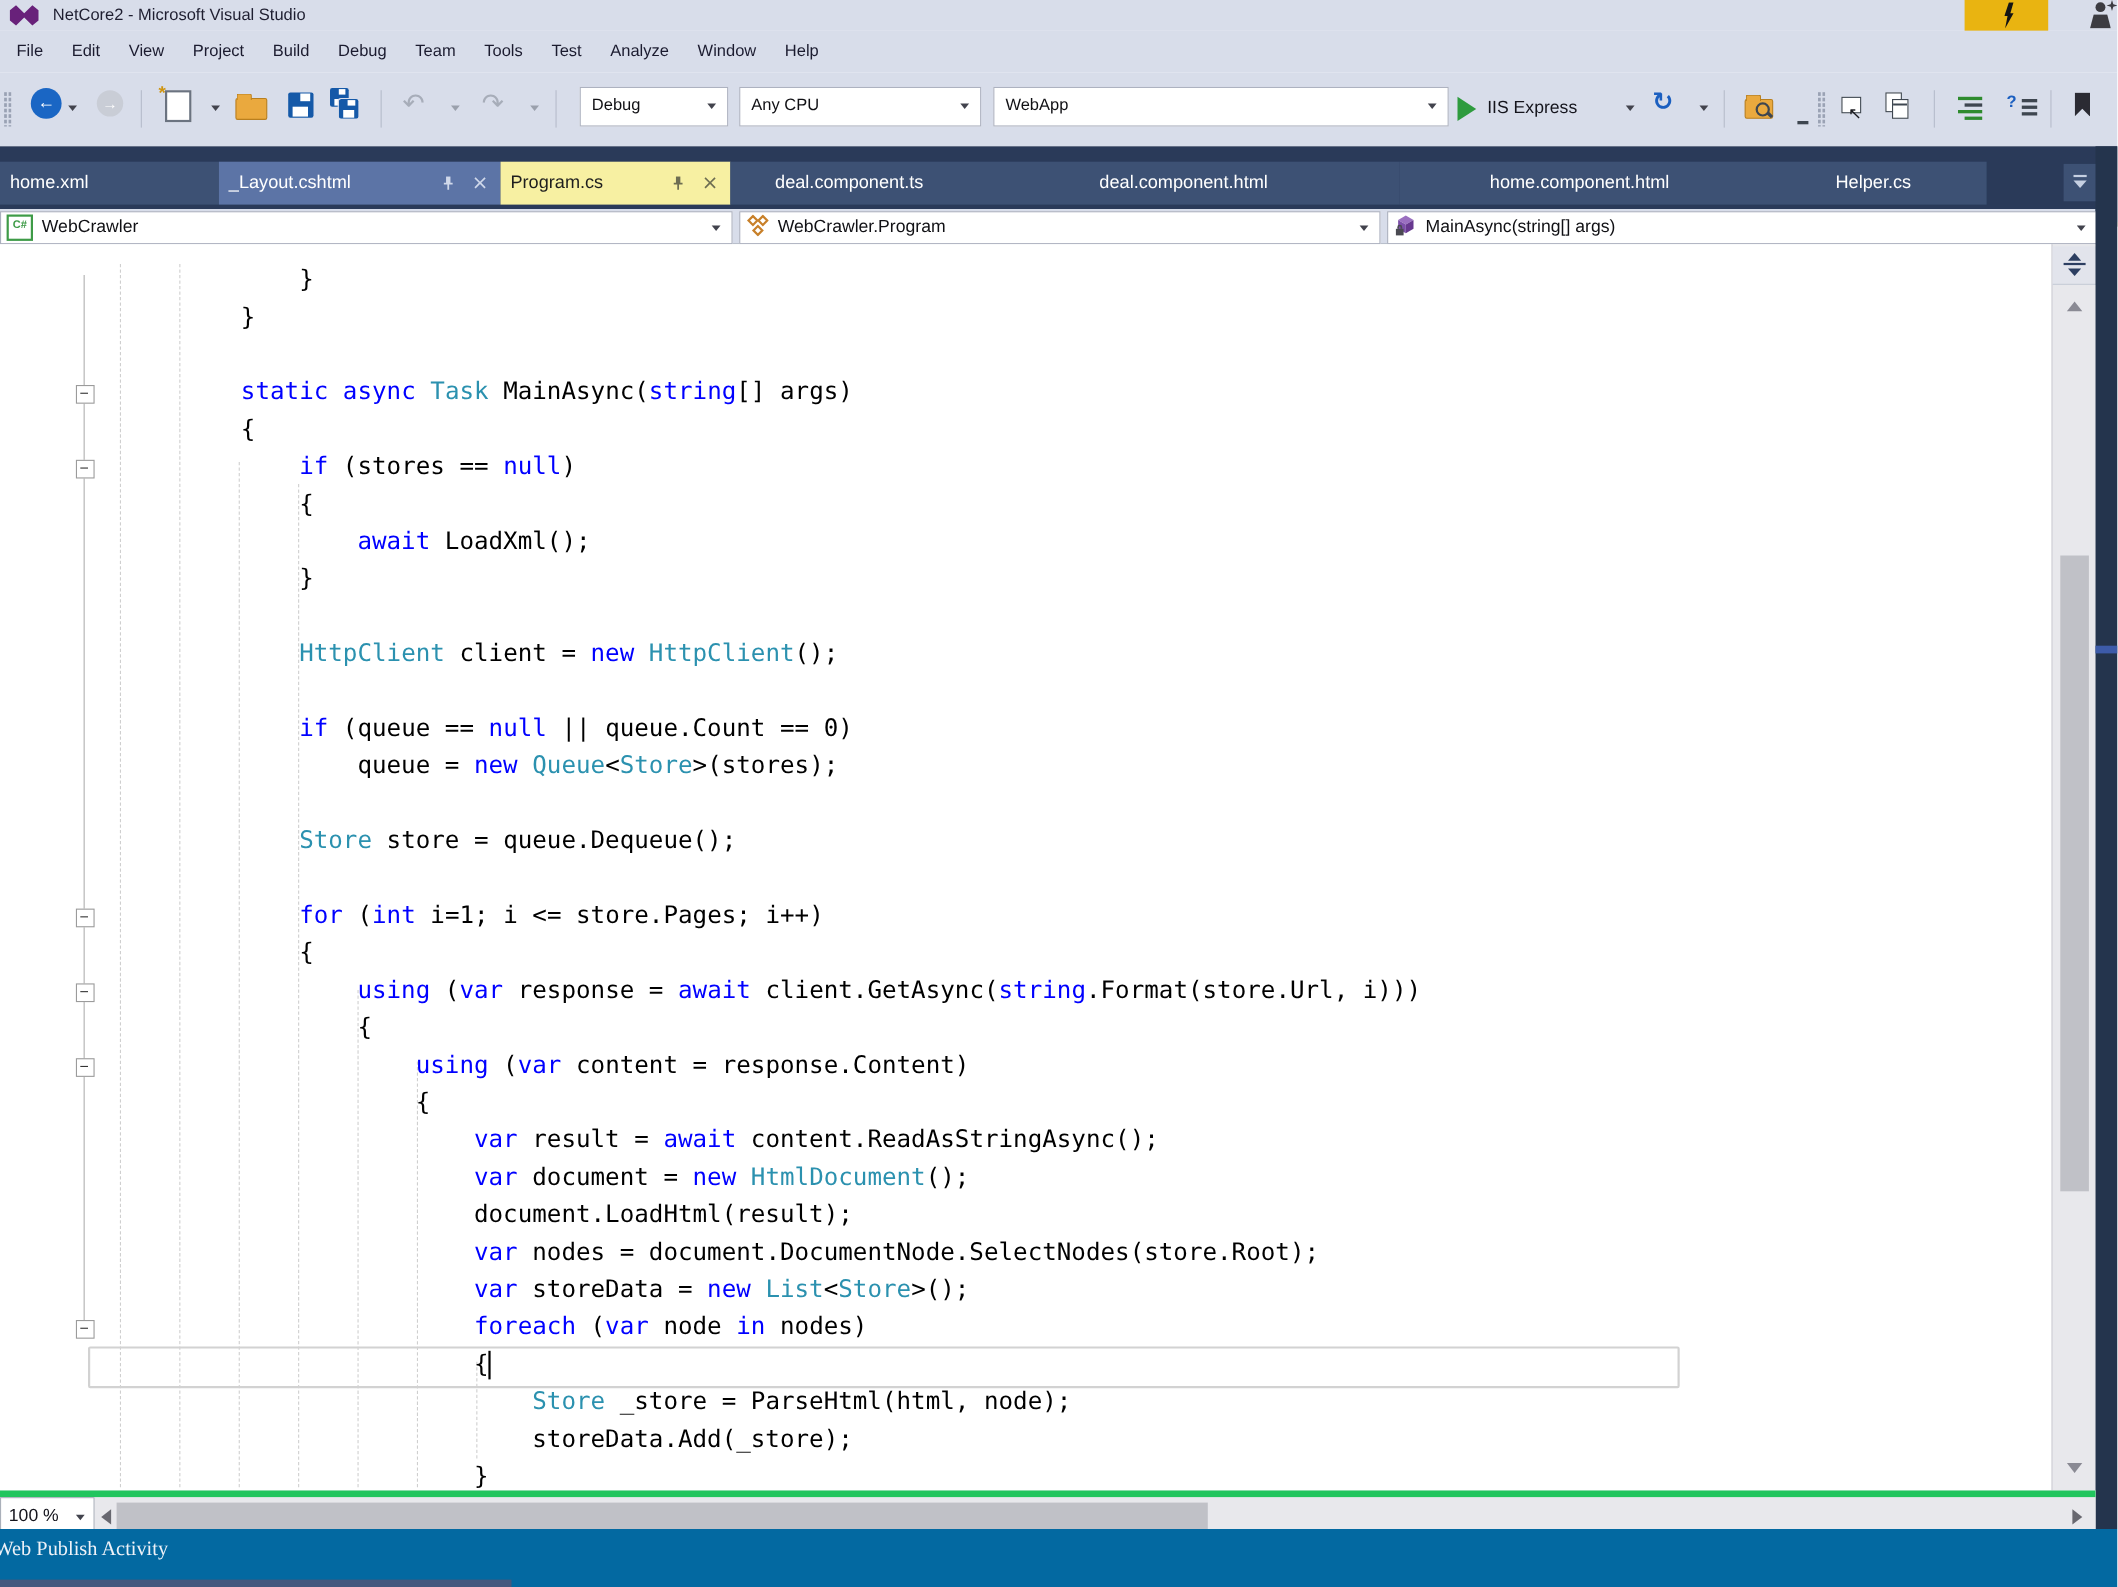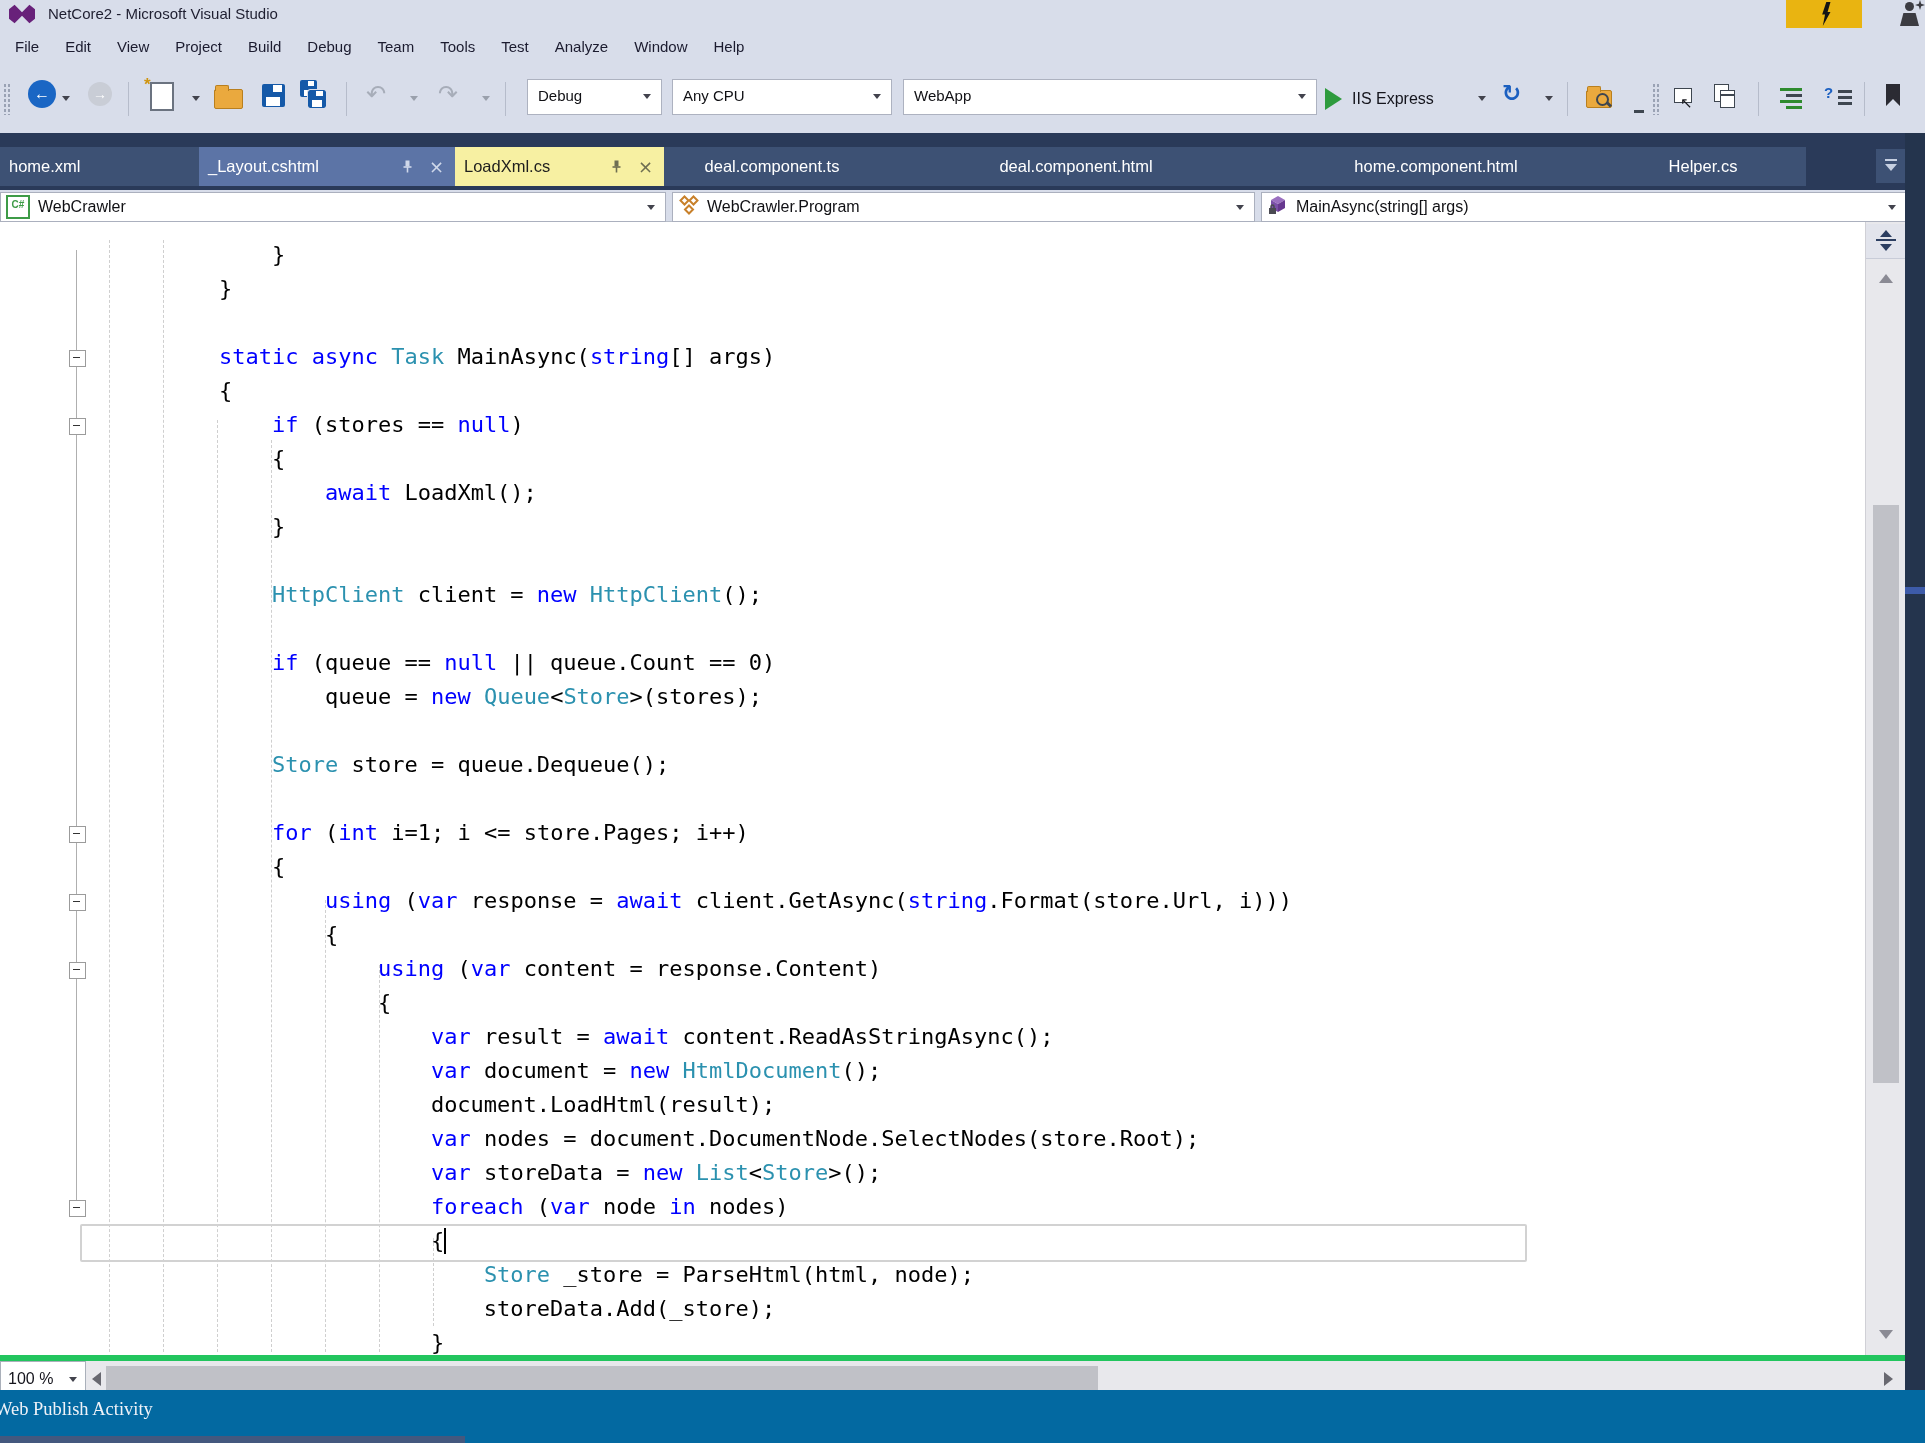--- a/index.html
+++ b/index.html
@@ -247,21 +247,21 @@
     <div class="tab highlight" style="left: 199px; width: 256px;">
       <span class="lbl">_Layout.cshtml</span>
       <span class="pin"><svg width="15" height="15" viewBox="0 0 15 15">
           <rect x="5.5" y="1.5" width="4" height="6" fill="#cfd8ea"></rect>
           <line x1="3.5" y1="8" x2="11.5" y2="8" stroke="#cfd8ea" stroke-width="1.6"></line>
           <line x1="7.5" y1="8" x2="7.5" y2="13.5" stroke="#cfd8ea" stroke-width="1.6"></line>
         </svg></span>
       <span class="closex">×</span>
     </div>
     <div class="tab active" style="left: 455px; width: 209px;">
-      <span class="lbl">LoadXml.cs</span>
+      <span class="lbl">Program.cs</span>
       <span class="pin"><svg width="15" height="15" viewBox="0 0 15 15">
           <rect x="5.5" y="1.5" width="4" height="6" fill="#6e6e52"></rect>
           <line x1="3.5" y1="8" x2="11.5" y2="8" stroke="#6e6e52" stroke-width="1.6"></line>
           <line x1="7.5" y1="8" x2="7.5" y2="13.5" stroke="#6e6e52" stroke-width="1.6"></line>
         </svg></span>
       <span class="closex">×</span>
     </div>
     <div class="tab inactive center" style="left: 664px; width: 216px;">
       <span class="lbl">deal.component.ts</span>
     </div>

